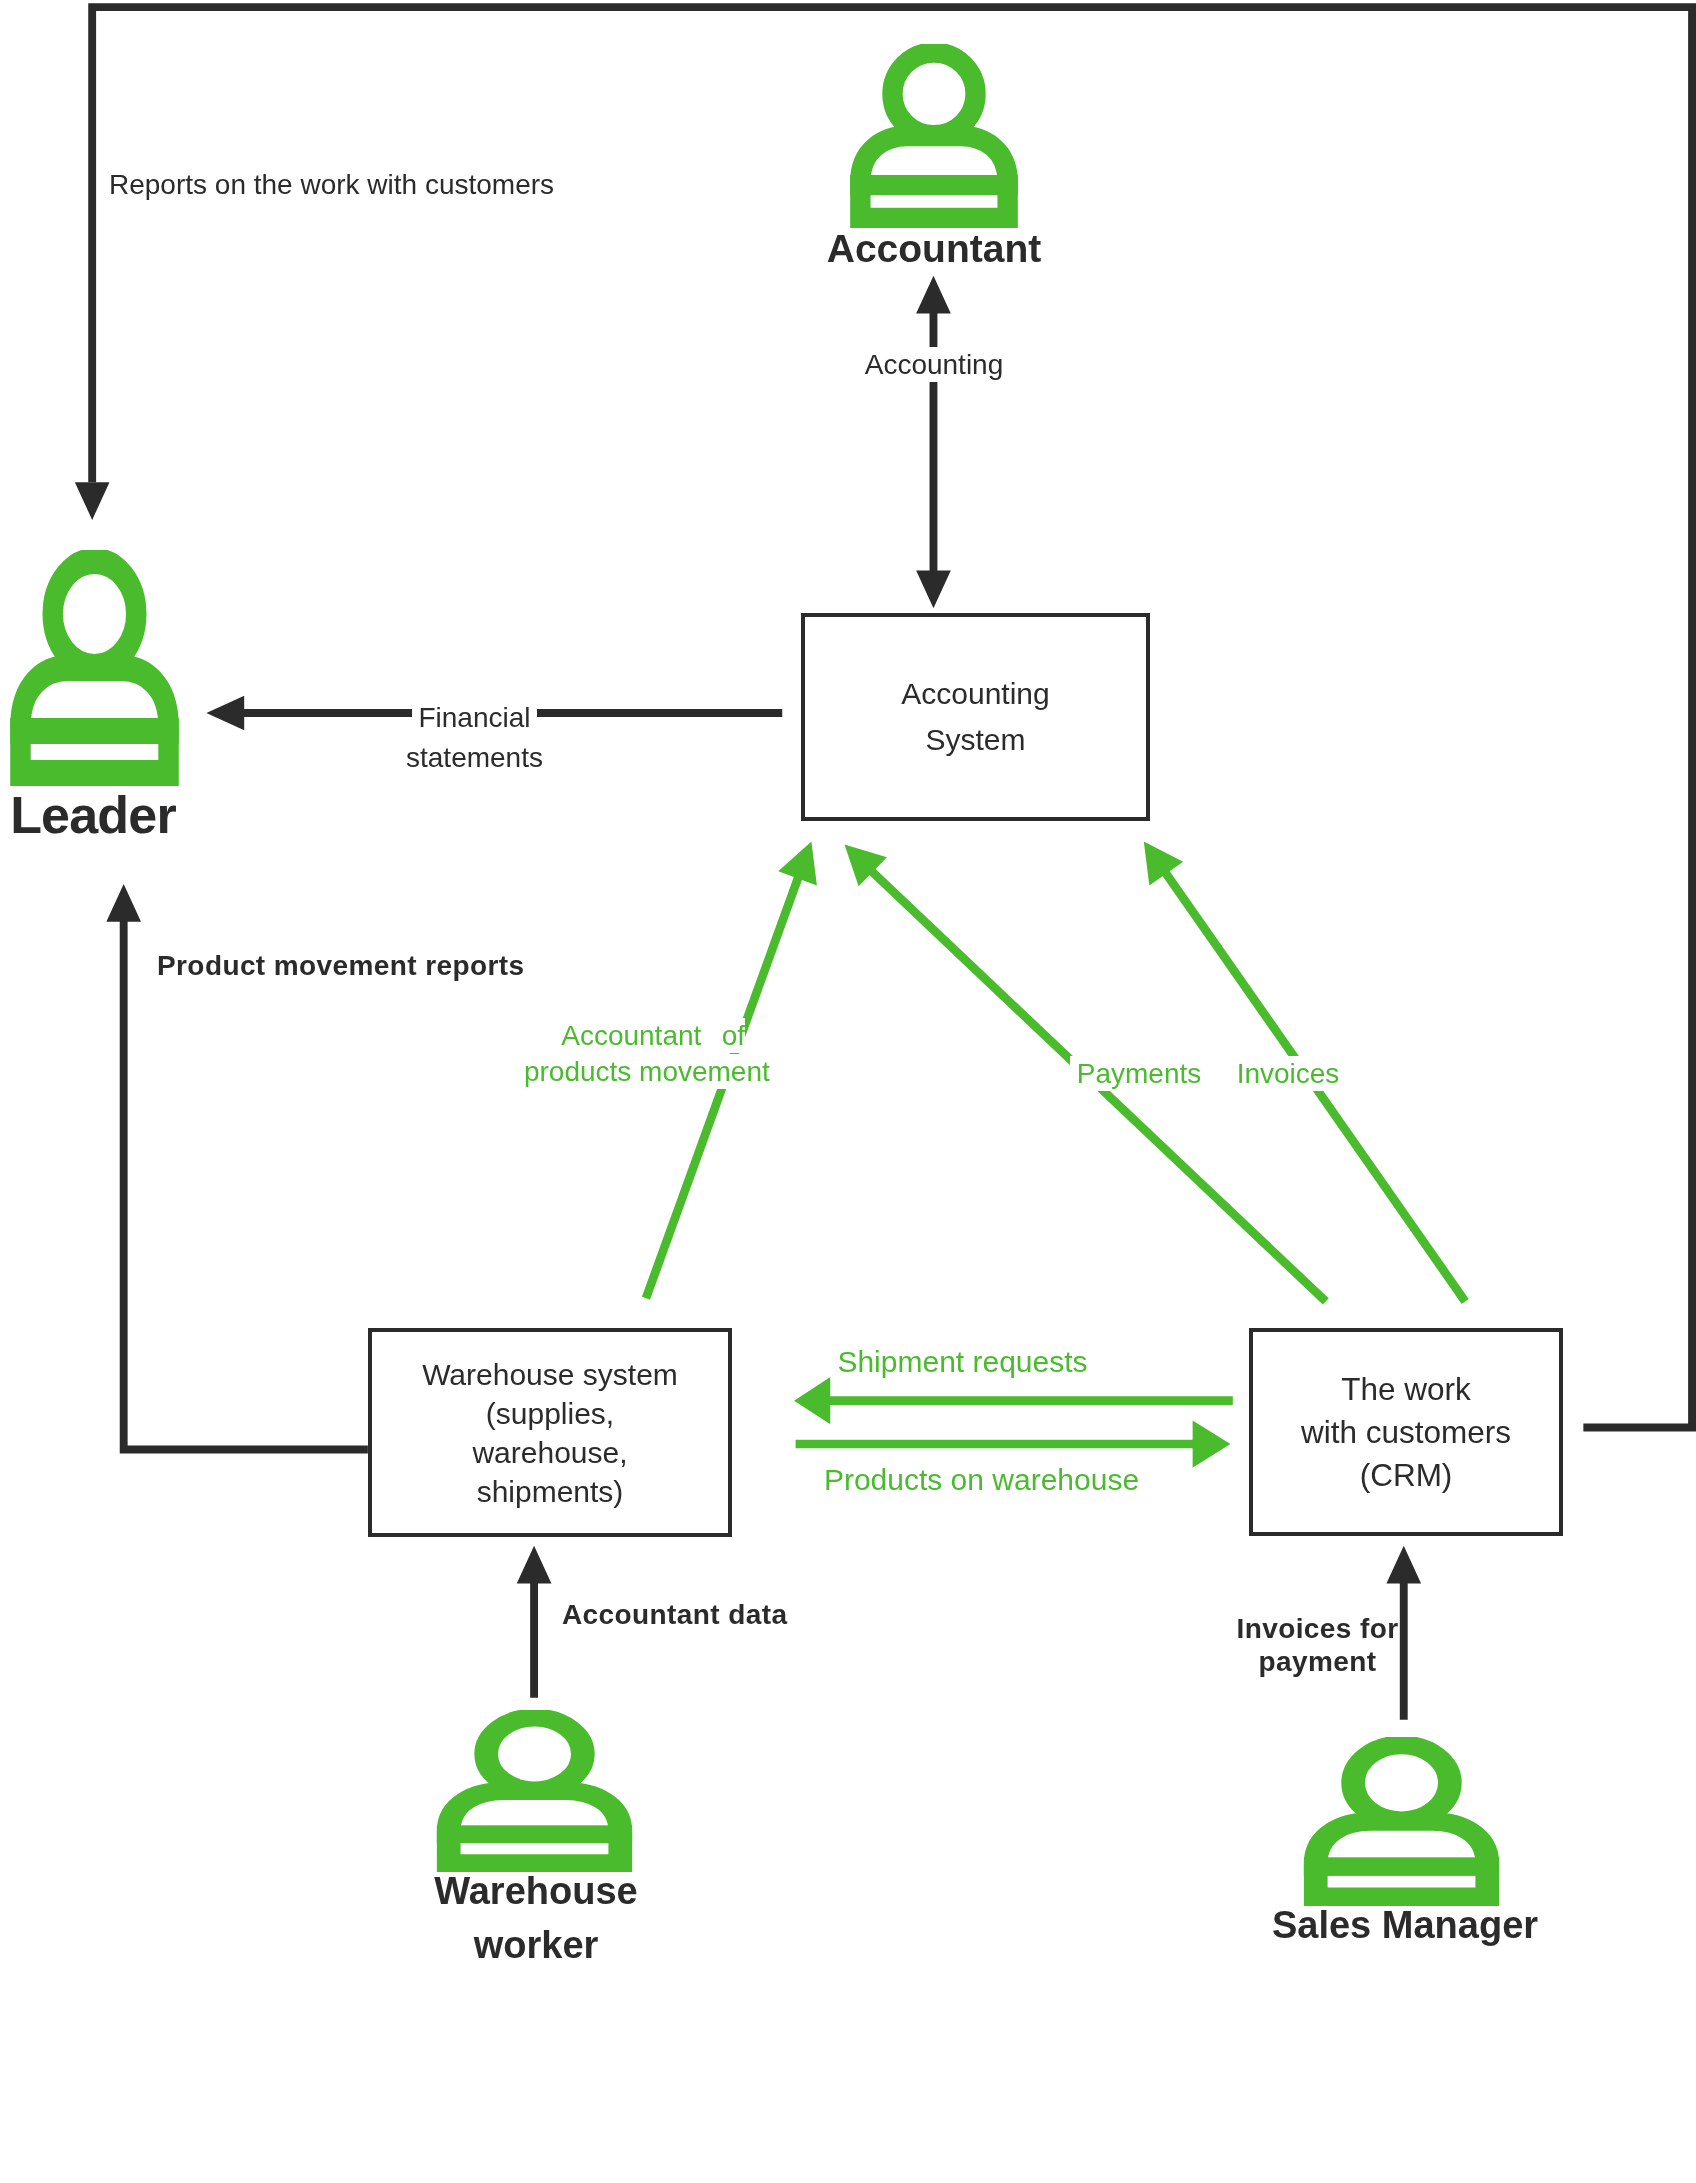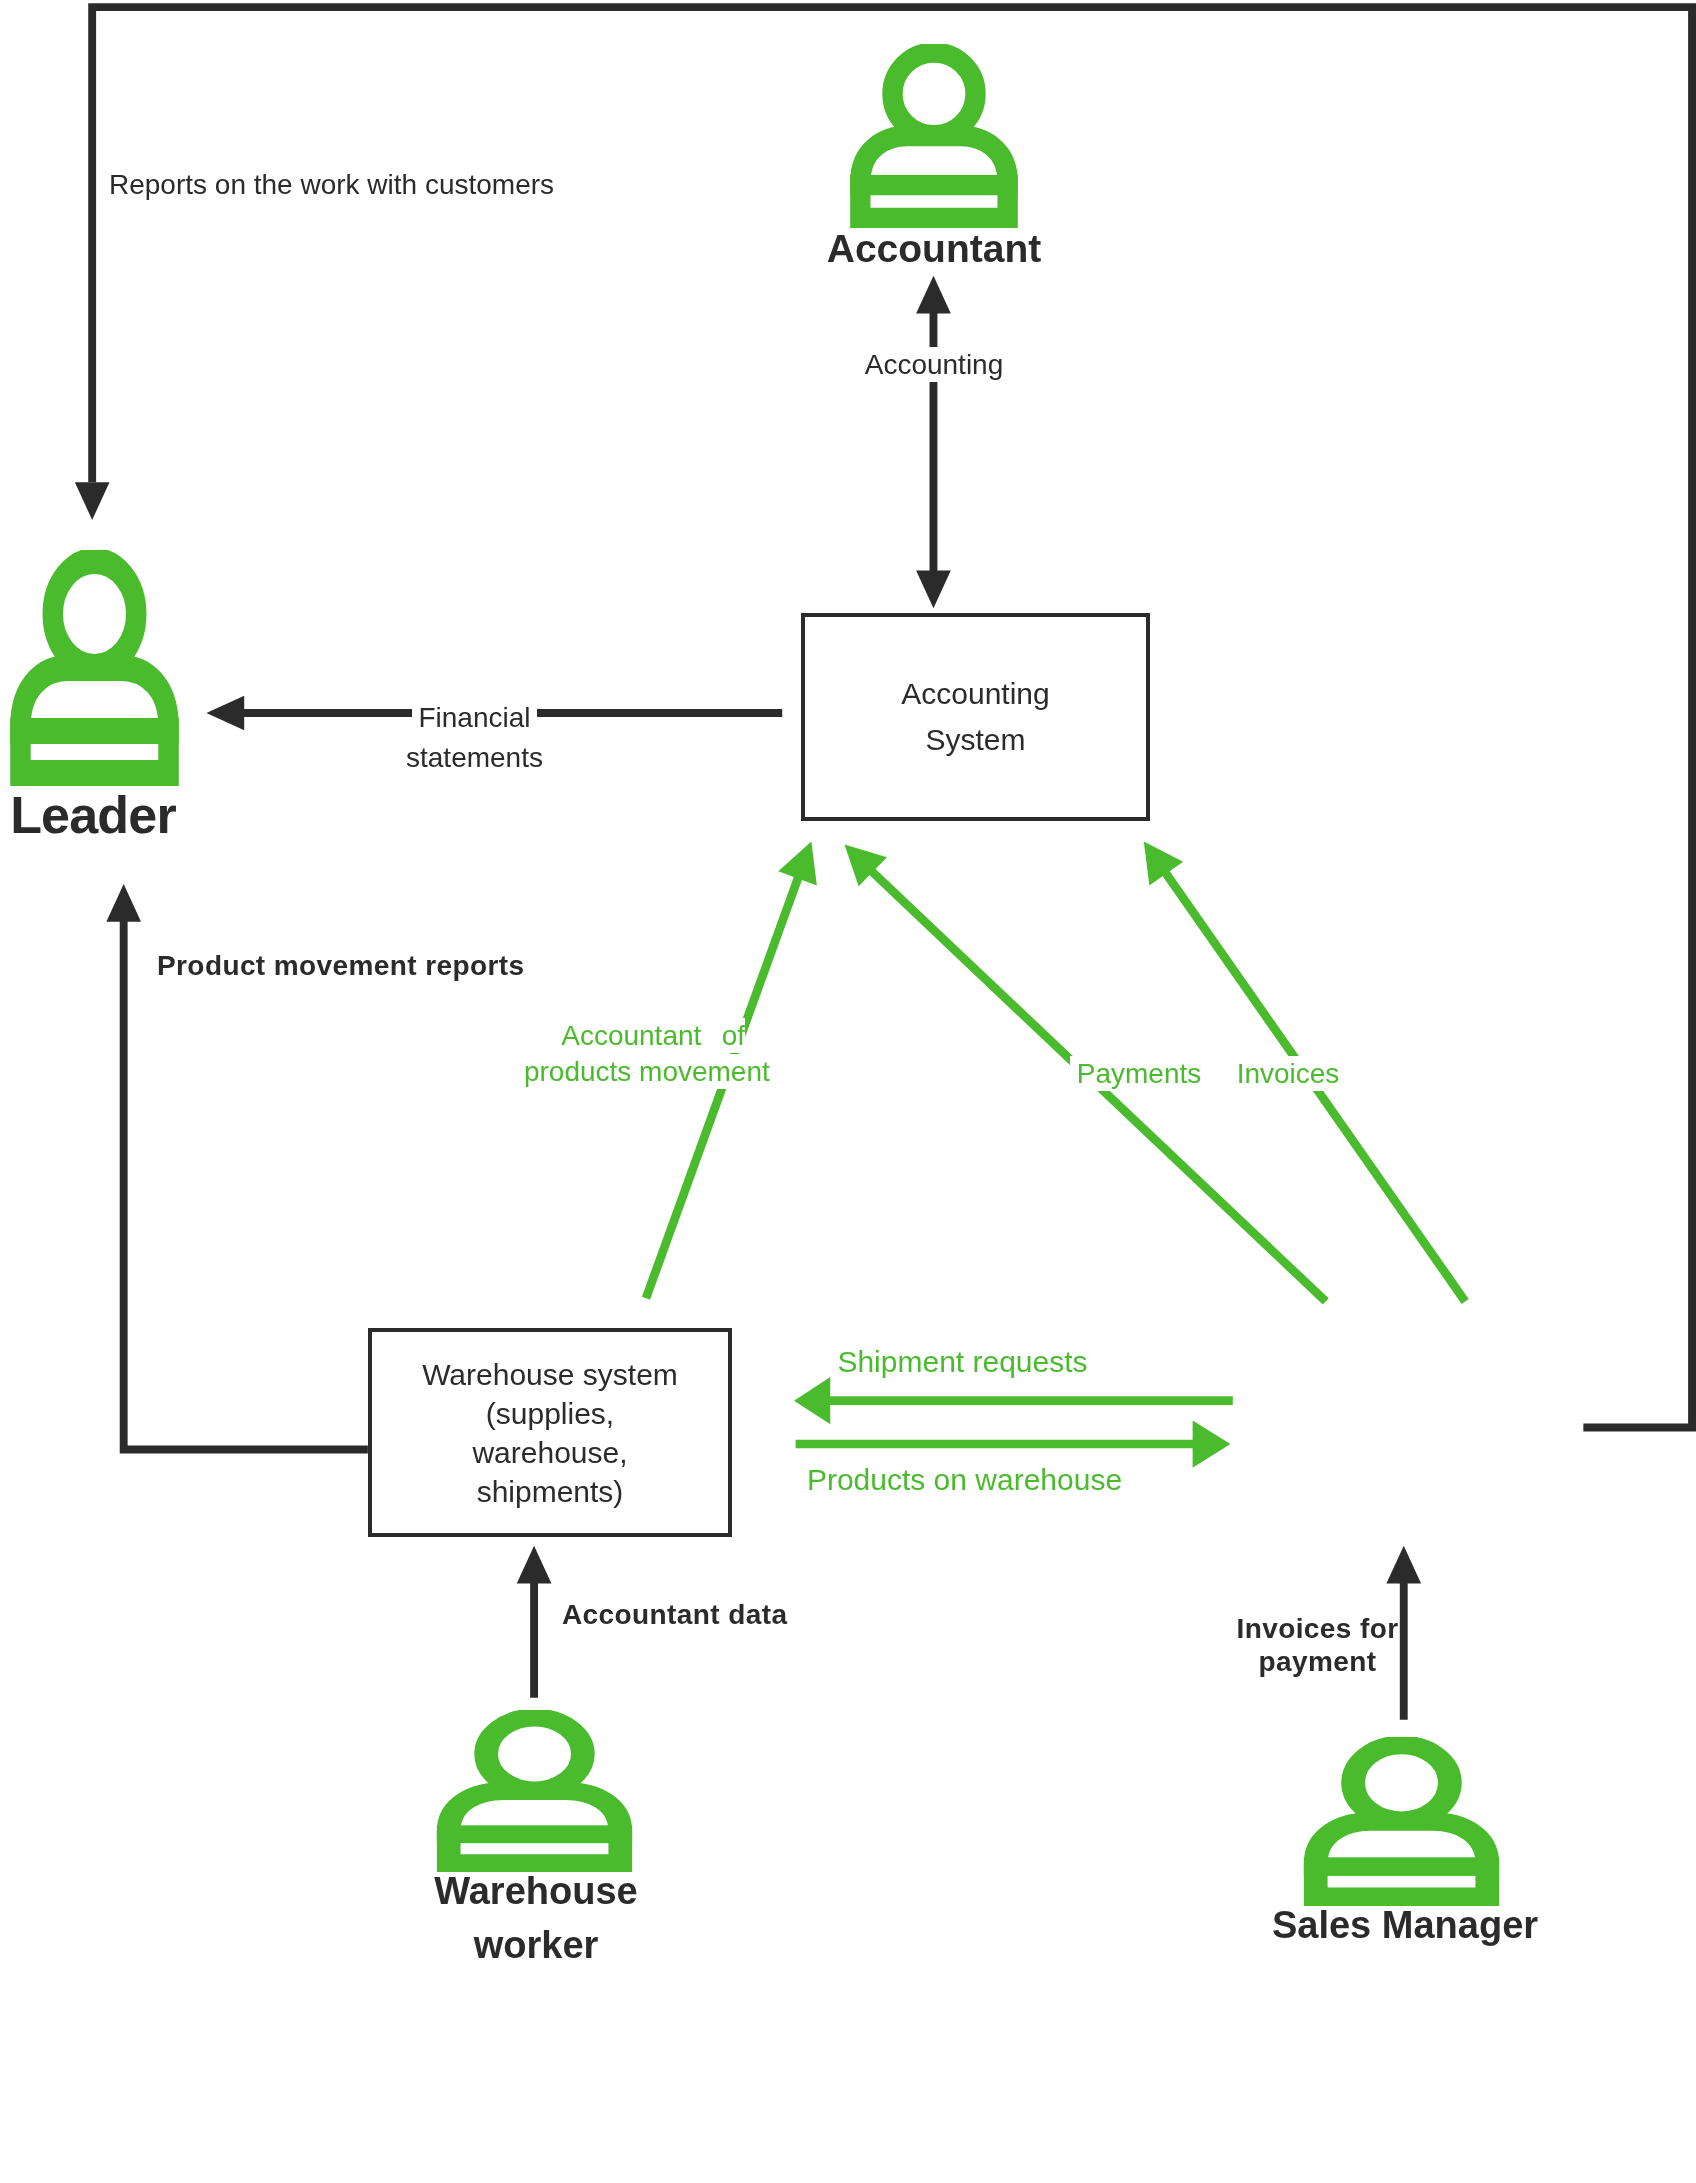--- a/index.html
+++ b/index.html
@@ -53,21 +53,21 @@
   .ctr{text-align:center;}
 
   .lbl-reports{left:109px;top:167px;}
   .lbl-accounting-flow{left:855px;top:347px;width:158px;}
   .lbl-financial{left:390px;top:670px;width:169px;line-height:40px;margin-top:28px;}
   .lbl-product-movement{left:143px;top:949px;}
   .lbl-operations{left:520px;top:1018px;width:260px;line-height:36px;}
   .lbl-payments{left:1060px;top:1056px;width:158px;}
   .lbl-invoices{left:1217px;top:1056px;width:142px;}
   .lbl-shipment{left:805px;top:1344px;width:315px;font-size:30px;}
-  .lbl-products-wh{left:799px;top:1462px;width:331px;font-size:30px;}
+  .lbl-products-wh{left:816px;top:1462px;width:331px;font-size:30px;}
   .lbl-transaction{left:548px;top:1598px;}
   .lbl-invoices-payment{left:1217px;top:1612px;width:173px;text-align:center;}
 
   .person{position:absolute;z-index:3;}
 </style>
 </head>
 <body>
 
 <div class="canvas">
 
@@ -120,20 +120,25 @@
     <span class="bl">System</span>
   </div>
 
   <div class="node box-warehouse">
     <span class="bl">Warehouse system</span>
     <span class="bl">(supplies,</span>
     <span class="bl">warehouse,</span>
     <span class="bl">shipments)</span>
   </div>
 
+  <div class="node box-crm">
+    <span class="bl">The work</span>
+    <span class="bl">with customers</span>
+    <span class="bl">(CRM)</span>
+  </div>
 
   <svg class="person" style="left:840px;top:44px;" width="188" height="184" viewBox="0 0 120 118" preserveAspectRatio="none">
     <use href="#person-icon"></use>
   </svg>
   <svg class="person" style="left:0px;top:550px;" width="189" height="236" viewBox="0 0 120 118" preserveAspectRatio="none">
     <use href="#person-icon"></use>
   </svg>
   <svg class="person" style="left:425px;top:1710px;" width="219" height="162" viewBox="0 0 120 118" preserveAspectRatio="none">
     <use href="#person-icon"></use>
   </svg>

